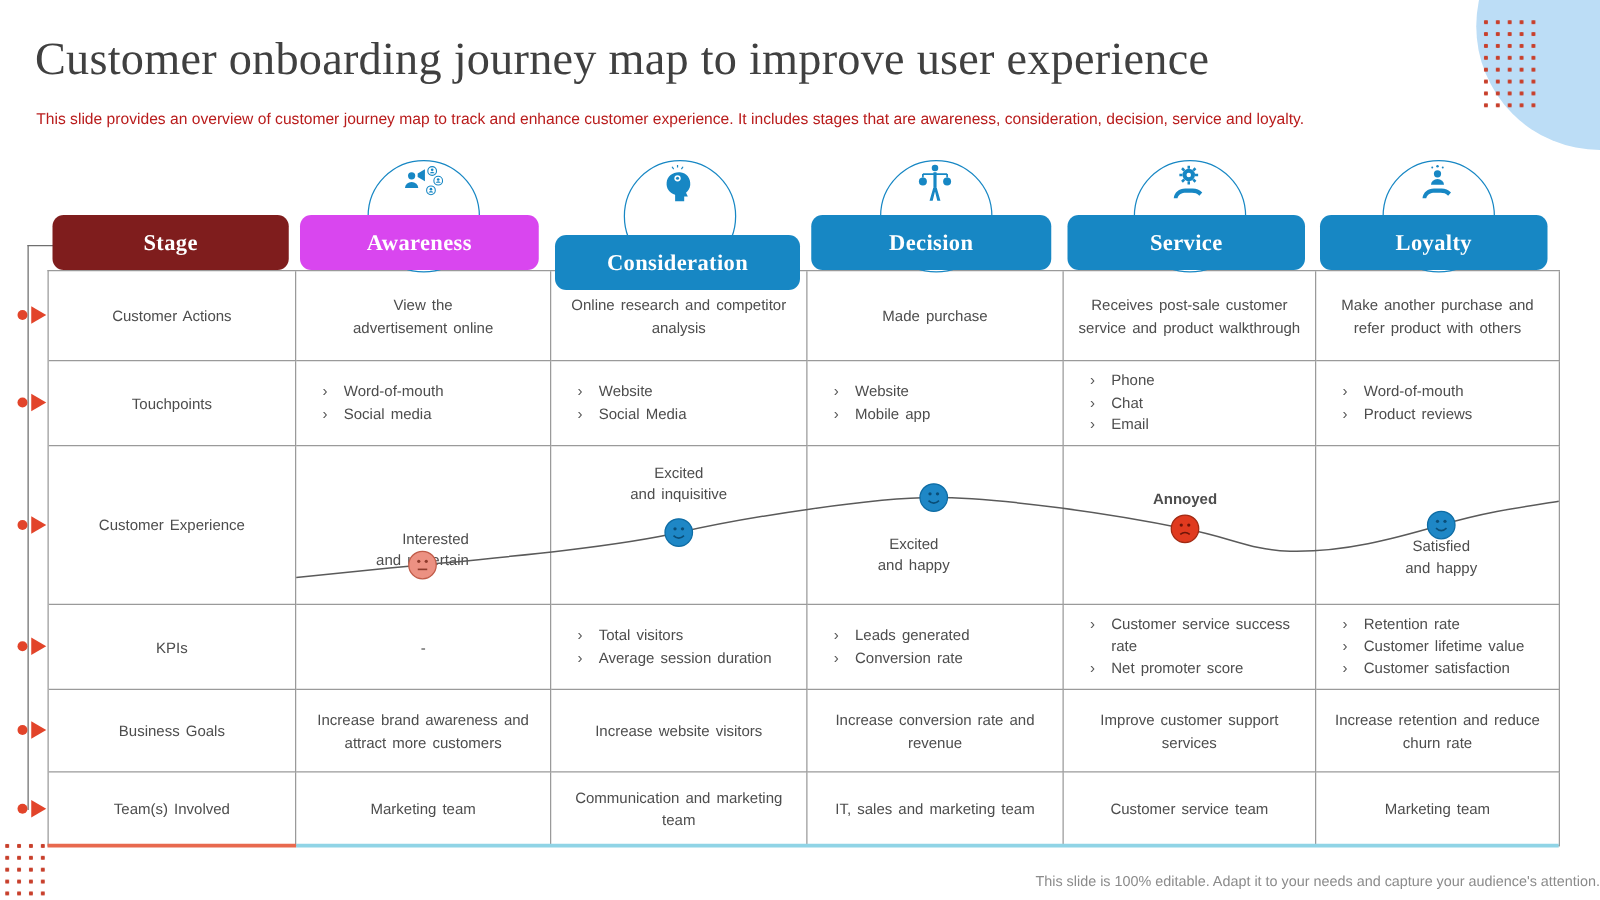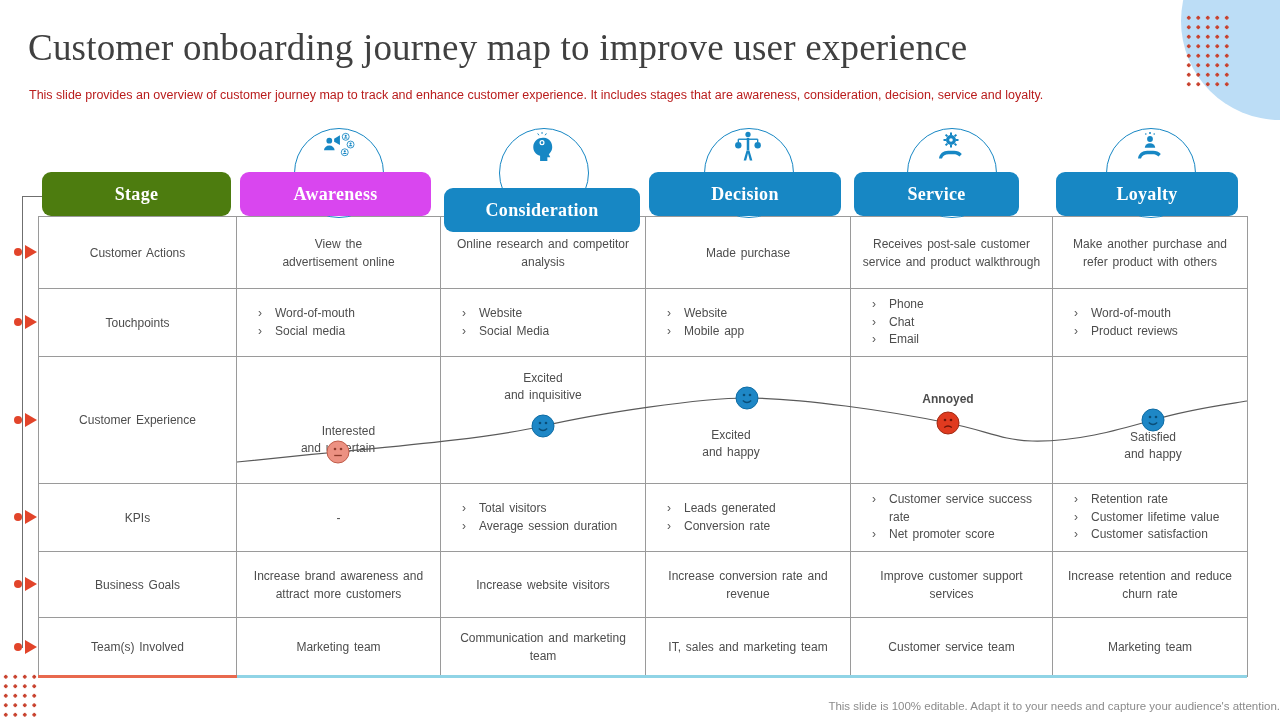--- a/index.html
+++ b/index.html
@@ -57,21 +57,21 @@
   <div class="dots dots-tr"></div>
   <div class="dots dots-bl"></div>
 
   <div class="title">Customer onboarding journey map to improve user experience</div>
   <div class="subtitle">This slide provides an overview of customer journey map to track and enhance customer experience. It includes stages that are awareness, consideration, decision, service and loyalty.</div>
 
   <div class="vline"></div>
   <div class="hline"></div>
 
   <div id="header-layer">
-      <div class="tab" style="left: 42px; width: 189px; background: #4d7c0f;">
+      <div class="tab" style="left: 42px; width: 189px; background: #7f1d1d;">
         <span>Stage</span>
       </div>
       <div class="hcircle" style="left: 294px;"></div>
       <div class="hicon" style="left: 320px; width: 36px;">
         <svg width="36" height="29" viewBox="0 0 36 30" fill="#1787C4">
           <circle cx="9" cy="10" r="3"></circle>
           <path d="M3.5,20 a5.5,5 0 0 1 11,0 z"></path>
           <path d="M14,8 l6,-3.5 v10 l-6,-3.5 z"></path>
           <g fill="none" stroke="#1787C4" stroke-width="0.9">
             <circle cx="26" cy="6" r="3.6"></circle>
@@ -138,21 +138,21 @@
             <line x1="21" y1="9" x2="23.5" y2="9"></line>
             <line x1="10.6" y1="3.6" x2="12.4" y2="5.4"></line>
             <line x1="19.6" y1="12.6" x2="21.4" y2="14.4"></line>
             <line x1="21.4" y1="3.6" x2="19.6" y2="5.4"></line>
             <line x1="12.4" y1="12.6" x2="10.6" y2="14.4"></line>
           </g>
           <circle cx="16" cy="9" r="1.8" fill="#fff"></circle>
           <path d="M4,27.5 c0.5,-4.8 4.2,-7.8 9.2,-7.8 h6 c3,0 5.6,1 7.6,3.2 l-2.3,2.7 c-1.8,-1.9 -3.7,-2.4 -5.9,-2.4 h-5 c-3.1,0 -5.7,1.3 -6.6,4.3 z" fill="#1787C4"></path>
         </svg>
       </div>
-      <div class="tab" style="left: 854px; width: 165px; background: rgb(23, 135, 196);">
+      <div class="tab" style="left: 854px; width: 190px; background: rgb(23, 135, 196);">
         <span>Service</span>
       </div>
       <div class="hcircle" style="left: 1105.5px;"></div>
       <div class="hicon" style="left: 1131.5px; width: 36px;">
         <svg width="32" height="30" viewBox="0 0 32 30" fill="#1787C4">
           <circle cx="16" cy="2" r="1"></circle>
           <circle cx="11.8" cy="3" r="0.8"></circle>
           <circle cx="20.2" cy="3" r="0.8"></circle>
           <circle cx="16" cy="8" r="2.9"></circle>
           <path d="M10.8,16.8 a5.2,4.6 0 0 1 10.4,0 z"></path>

